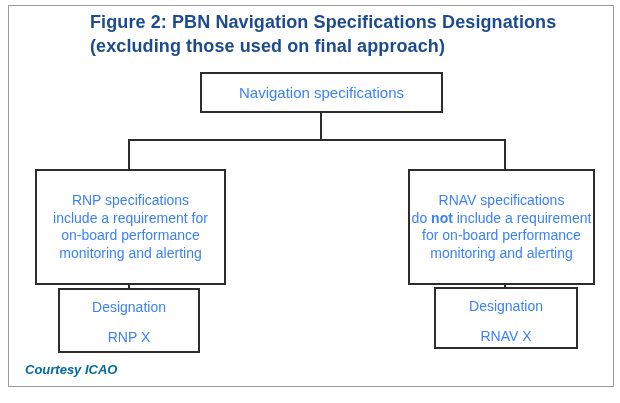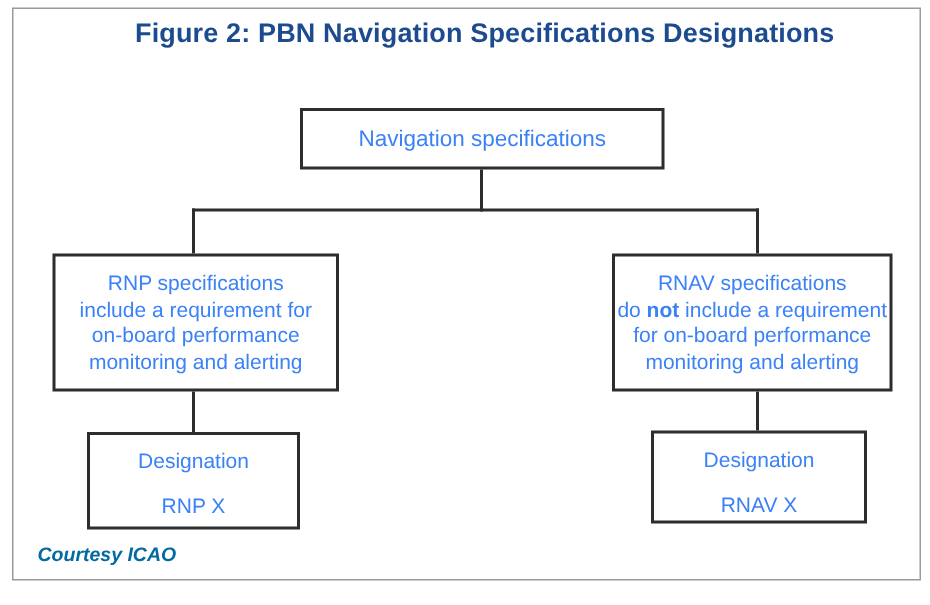--- a/index.html
+++ b/index.html
@@ -42,21 +42,21 @@
     text-align: center;
   }
   .node .line { white-space: nowrap; }
   .root-node {
     left: 200px; top: 72px;
     width: 243px; height: 41px;
     font-size: 15px;
   }
   .branch-node {
     top: 169px;
-    height: 92px;
+    height: 116px;
     font-size: 14px;
     line-height: 17.5px;
   }
   .branch-rnp  { left: 35px;  width: 191px; }
   .branch-rnav { left: 408px; width: 187px; }
   .desig-node {
     justify-content: flex-start;
     font-size: 14px;
   }
   .desig-node .gap { height: 14px; }
@@ -81,20 +81,21 @@
 </style>
 </head>
 <body>
 
 <div class="canvas">
 
   <div class="frame"></div>
 
   <div class="fig-title">
     <div>Figure 2: PBN Navigation Specifications Designations</div>
+    <div>(excluding those used on final approach)</div>
   </div>
 
   <div class="conn conn-root-stub"></div>
   <div class="conn conn-split"></div>
   <div class="conn conn-left-drop"></div>
   <div class="conn conn-right-drop"></div>
   <div class="conn conn-left-desig"></div>
   <div class="conn conn-right-desig"></div>
 
   <div class="node root-node">

